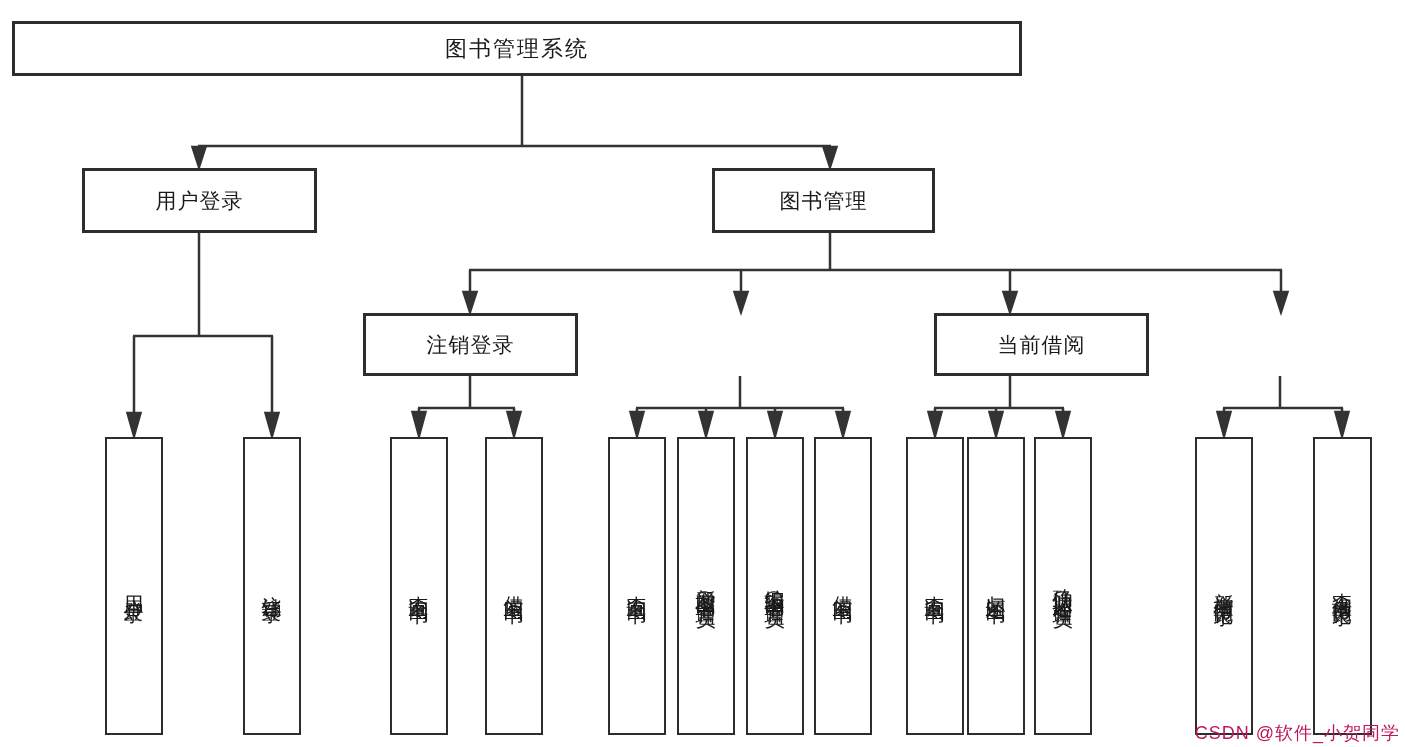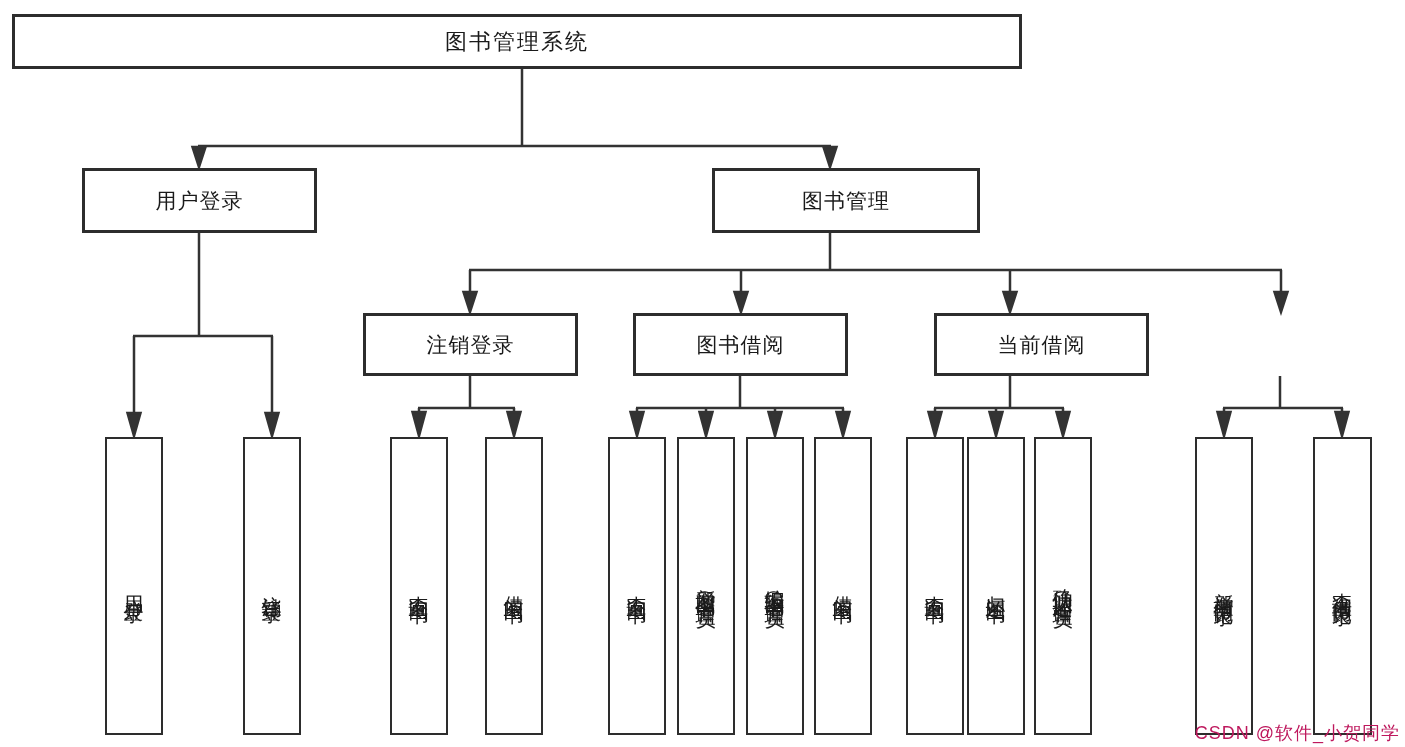--- a/index.html
+++ b/index.html
@@ -110,36 +110,33 @@
     <polygon points="1063,436 1056.5,412 1069.5,412"></polygon>
 
     <line x1="1280" y1="376" x2="1280" y2="408"></line>
     <line x1="1223" y1="408" x2="1343" y2="408"></line>
     <line x1="1224" y1="408" x2="1224" y2="416"></line>
     <line x1="1342" y1="408" x2="1342" y2="416"></line>
     <polygon points="1224,436 1217.5,412 1230.5,412"></polygon>
     <polygon points="1342,436 1335.5,412 1348.5,412"></polygon>
   </svg>
 
-  <div class="box root-box" style="left:12px; top:14px; width:1010px; height:55px;">
+  <div class="box root-box" style="left:12px; top:21px; width:1010px; height:55px;">
     <span>图书管理系统</span>
   </div>
 
   <div class="box h-box" style="left:82px; top:168px; width:235px; height:65px;">
     <span>用户登录</span>
   </div>
-  <div class="box h-box" style="left:712px; top:168px; width:268px; height:65px;">
+  <div class="box h-box" style="left:712px; top:168px; width:223px; height:65px;">
     <span>图书管理</span>
   </div>
 
   <div class="box h-box" style="left:363px; top:313px; width:215px; height:63px;">
     <span>注销登录</span>
-  </div>
-  <div class="box h-box" style="left:633px; top:313px; width:215px; height:63px;">
-    <span>图书借阅</span>
   </div>
   <div class="box h-box" style="left:902px; top:313px; width:215px; height:63px;margin-left:32px;">
     <span>当前借阅</span>
   </div>
 
   <div class="box leaf" style="left:105px; top:437px; width:58px; height:298px;">
     <span>用户登录</span>
   </div>
   <div class="box leaf" style="left:243px; top:437px; width:58px; height:298px;">
     <span>注销登录</span>

